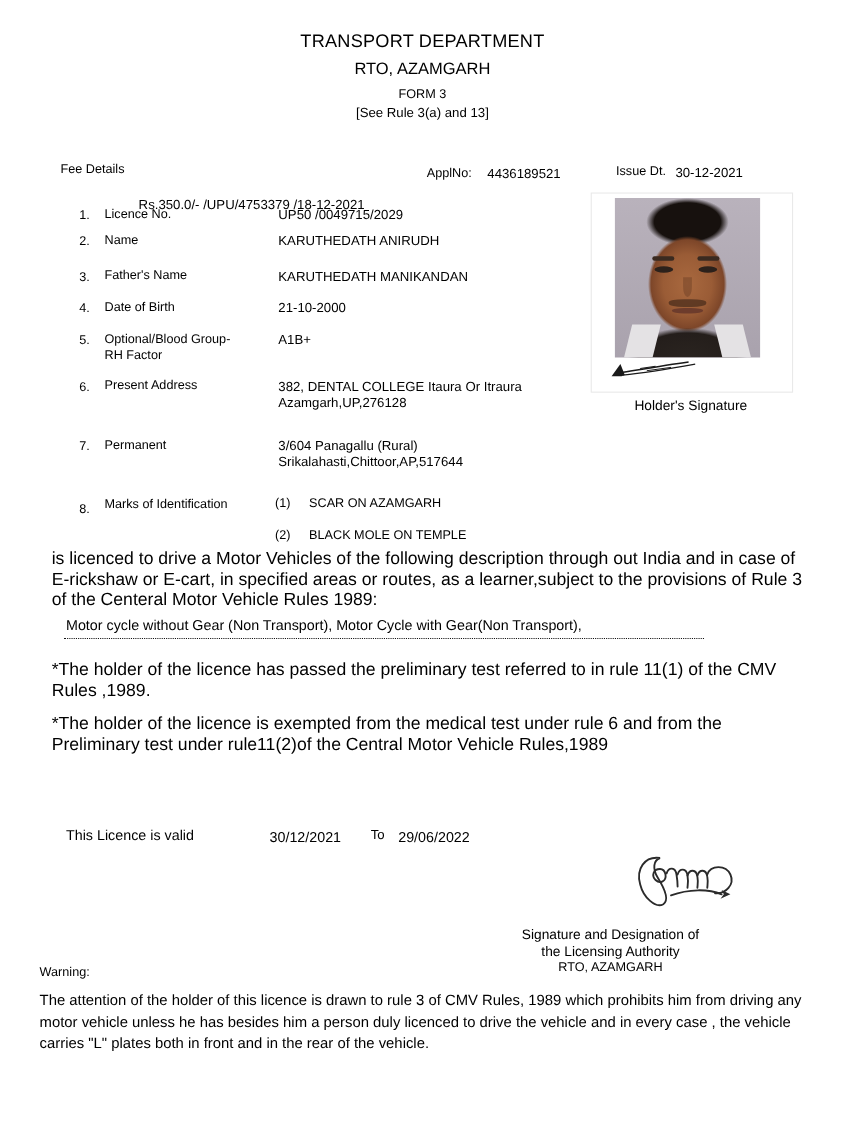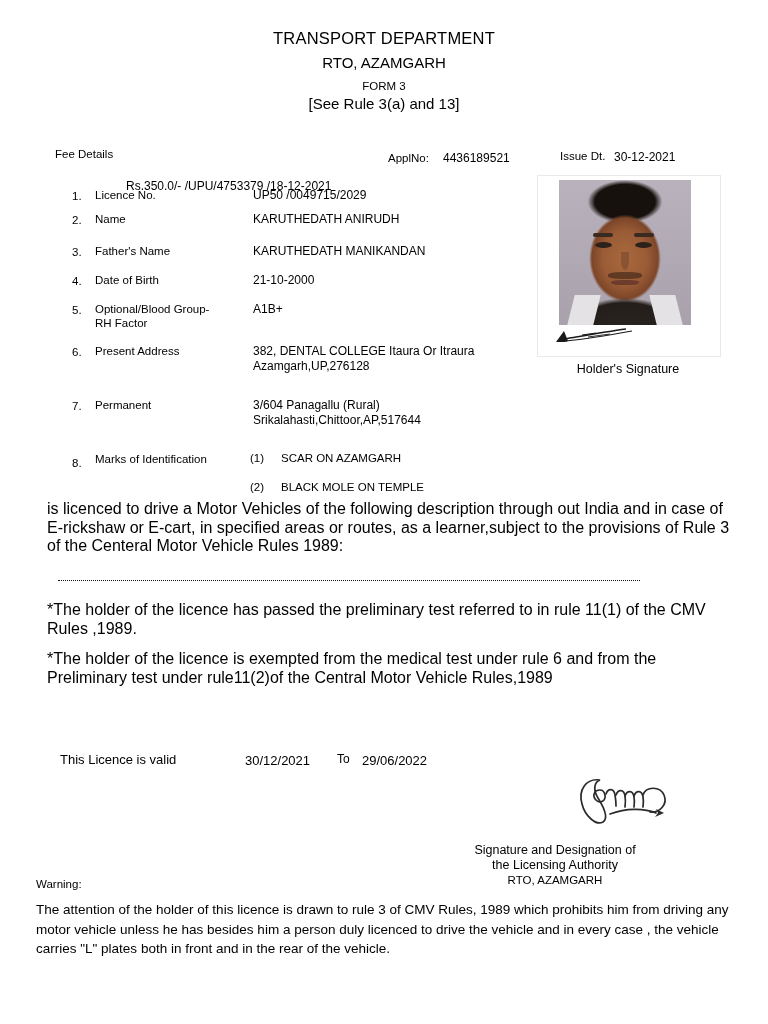--- a/index.html
+++ b/index.html
@@ -46,21 +46,21 @@
     left: 0; top: 80px;
     width: 768px;
     text-align: center;
     font-size: 11.5px;
   }
   .hdr-rule {
     position: absolute;
     left: 0; top: 95px;
     width: 768px;
     text-align: center;
-    font-size: 15px;
+    font-size: 12px;
   }
   .hdr-title {
     position: absolute;
     left: 0; top: 115px;
     width: 768px;
     text-align: center;
     font-size: 15px;
   }
 
   
@@ -351,20 +351,21 @@
       <path d="M12 15 C30 12, 52 8, 74 5" stroke="#1a1a1a" stroke-width="1.4" fill="none"></path>
       <path d="M14 17 C34 15, 58 11, 80 7" stroke="#1a1a1a" stroke-width="1.1" fill="none"></path>
       <path d="M30 11 L44 9" stroke="#1a1a1a" stroke-width="1" fill="none"></path>
       <path d="M36 13 L58 10" stroke="#1a1a1a" stroke-width="0.9" fill="none"></path>
     </svg>
   </div>
   <div class="holder-sign-label">Holder's Signature</div>
 
   <div class="para" id="licence-statement" style="left:47px; top:500px; width:684px;">is licenced to drive a Motor Vehicles of the following description through out India and in case of E-rickshaw or E-cart, in specified areas or routes, as a learner,subject to the provisions  of Rule 3 of the Centeral Motor Vehicle Rules 1989:</div>
 
+  <div class="vclass">Motor cycle without Gear (Non Transport), Motor Cycle with Gear(Non Transport),</div>
   <div class="dotline"></div>
 
   <div class="para" style="left:47px; top:601px; width:672px;">*The holder of the licence has passed the preliminary test referred to in rule 11(1) of the CMV Rules ,1989.</div>
 
   <div class="para" style="left:47px; top:650px; width:660px;">*The holder of the licence is exempted from the medical test under rule 6 and from the Preliminary test under rule11(2)of the Central Motor Vehicle Rules,1989</div>
 
 
   <div class="valid-label">This Licence is valid</div>
   <div class="valid-from">30/12/2021</div>
   <div class="valid-to-lbl">To</div>

